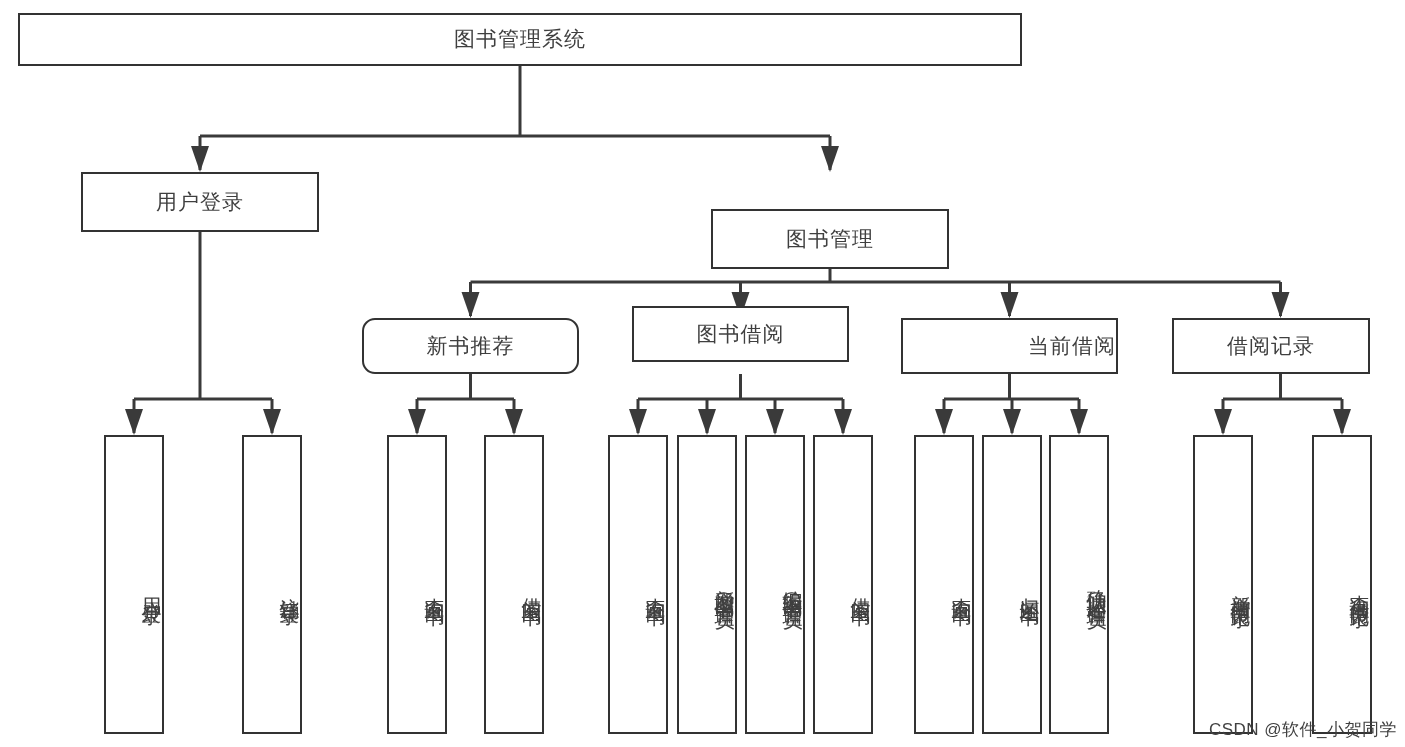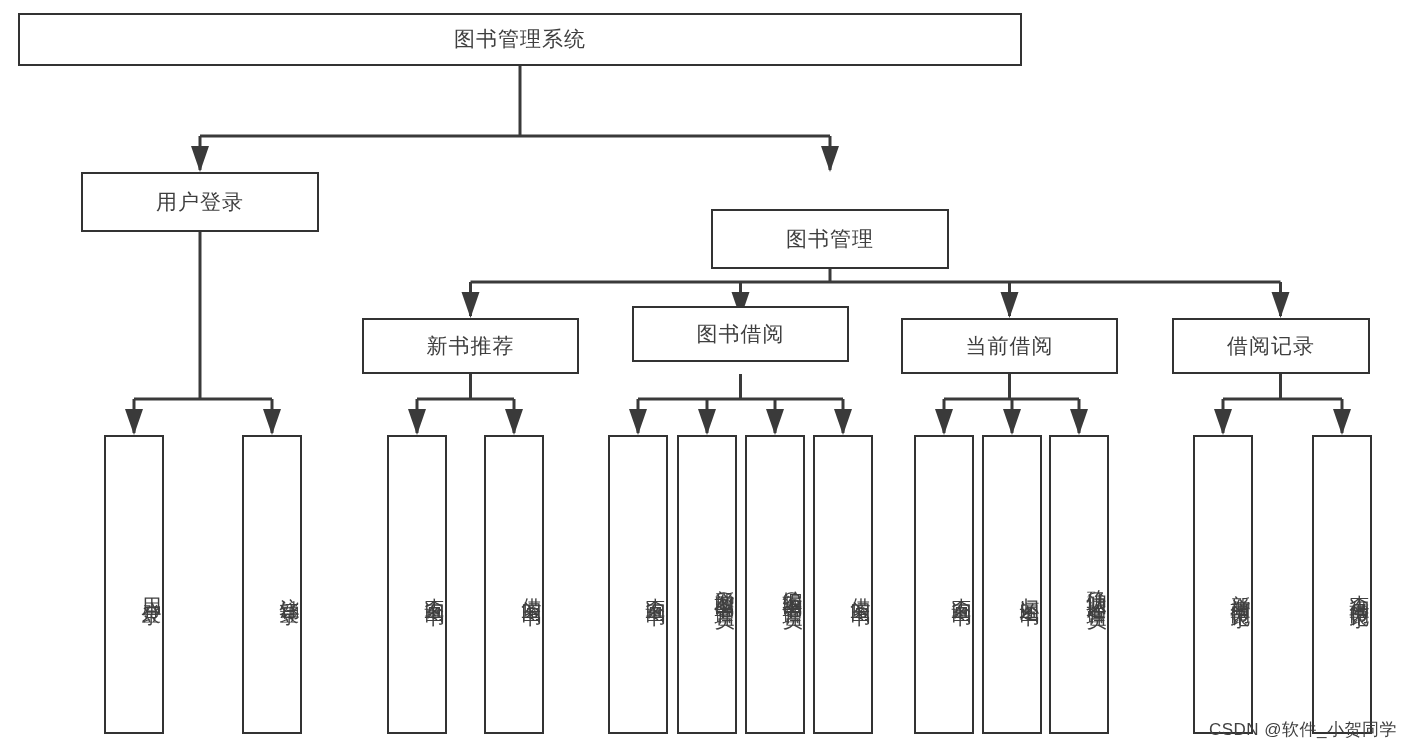--- a/index.html
+++ b/index.html
@@ -128,27 +128,27 @@
   <div id="nodes">
       <div class="node" style="left: 18px; top: 13px; width: 1004px; height: 53px;">
         <span class="label">图书管理系统</span>
       </div>
       <div class="node" style="left: 81px; top: 172px; width: 238px; height: 60px;">
         <span class="label">用户登录</span>
       </div>
       <div class="node" style="left: 711px; top: 172px; width: 238px; height: 60px; margin-top: 37px;">
         <span class="label">图书管理</span>
       </div>
-      <div class="node" style="left: 362px; top: 318px; width: 217px; height: 56px;">
+      <div class="node" style="left: 362px; top: 318px; width: 217px; height: 56px; border-radius: 13px;">
         <span class="label">新书推荐</span>
       </div>
       <div class="node" style="left: 632px; top: 306px; width: 217px; height: 56px;">
         <span class="label">图书借阅</span>
       </div>
-      <div class="node" style="left: 901px; top: 318px; width: 217px; height: 56px;">
+      <div class="node" style="left: 901px; top: 318px; width: 217px; height: 56px; justify-content: flex-end;">
         <span class="label">当前借阅</span>
       </div>
       <div class="node" style="left: 1172px; top: 318px; width: 198px; height: 56px;">
         <span class="label">借阅记录</span>
       </div>
       <div class="node leaf" style="left: 104px; top: 435px; width: 60px; height: 299px;">
         <span class="label">用户登录</span>
       </div>
       <div class="node leaf" style="left: 242px; top: 435px; width: 60px; height: 299px;">
         <span class="label">注销登录</span>

